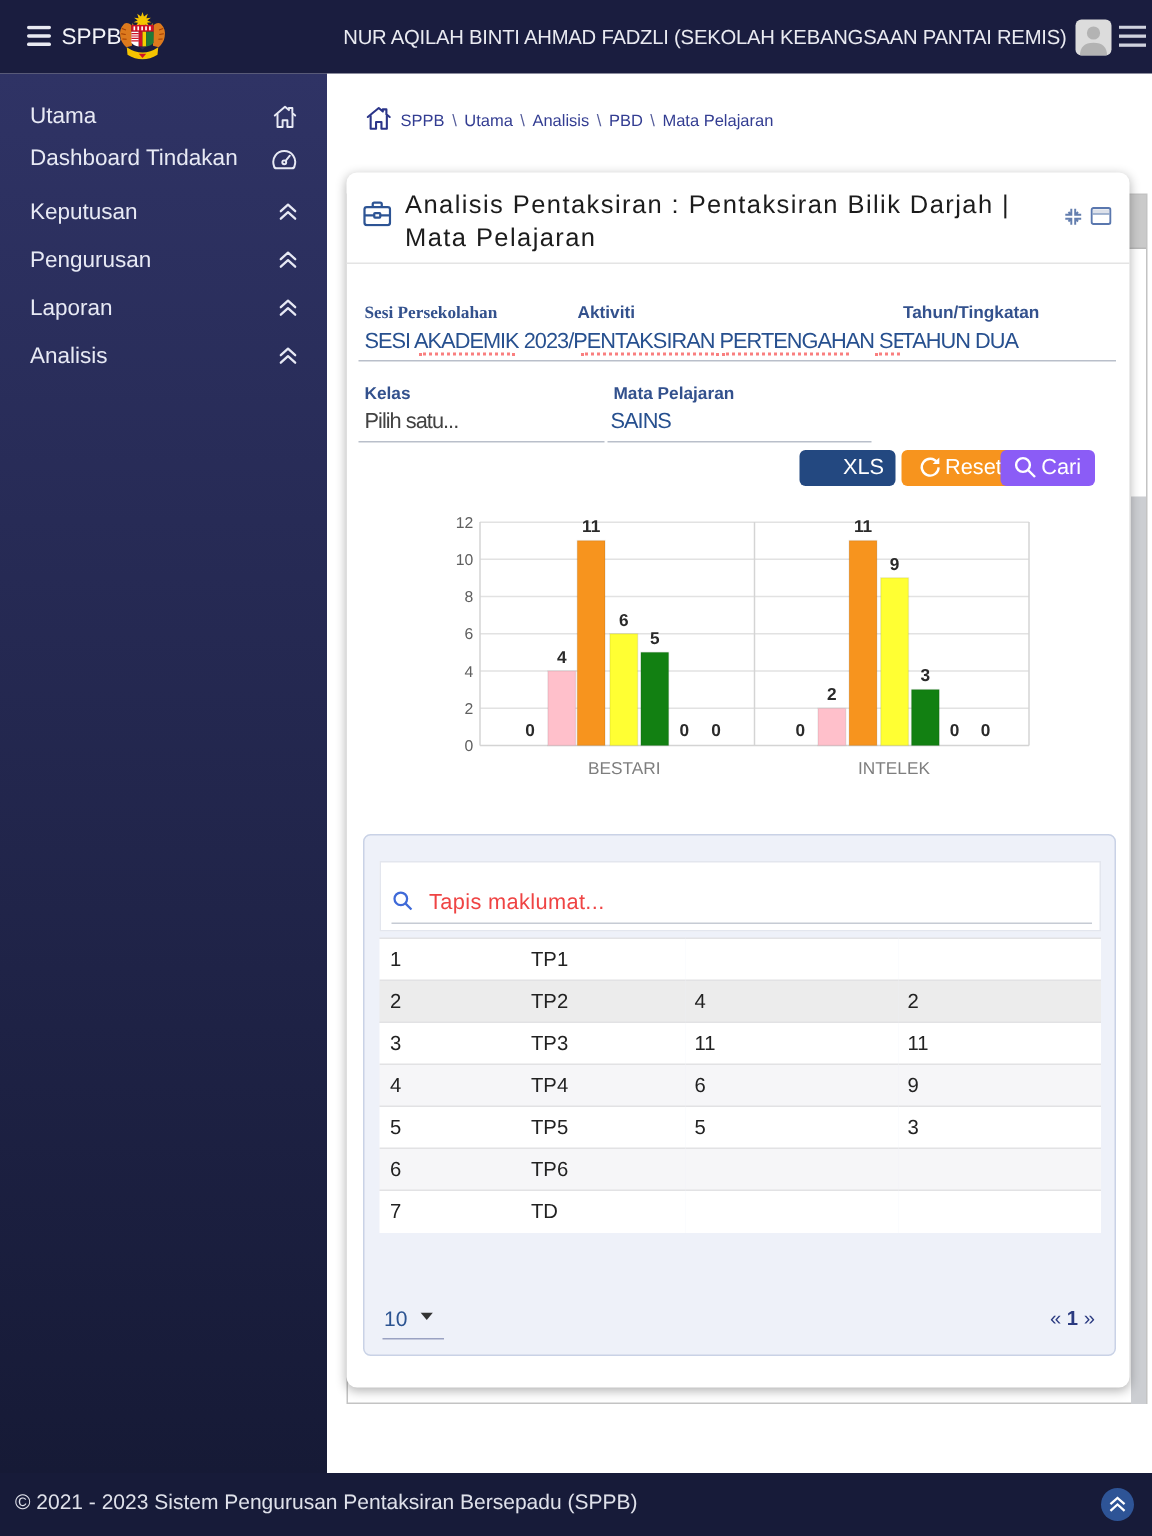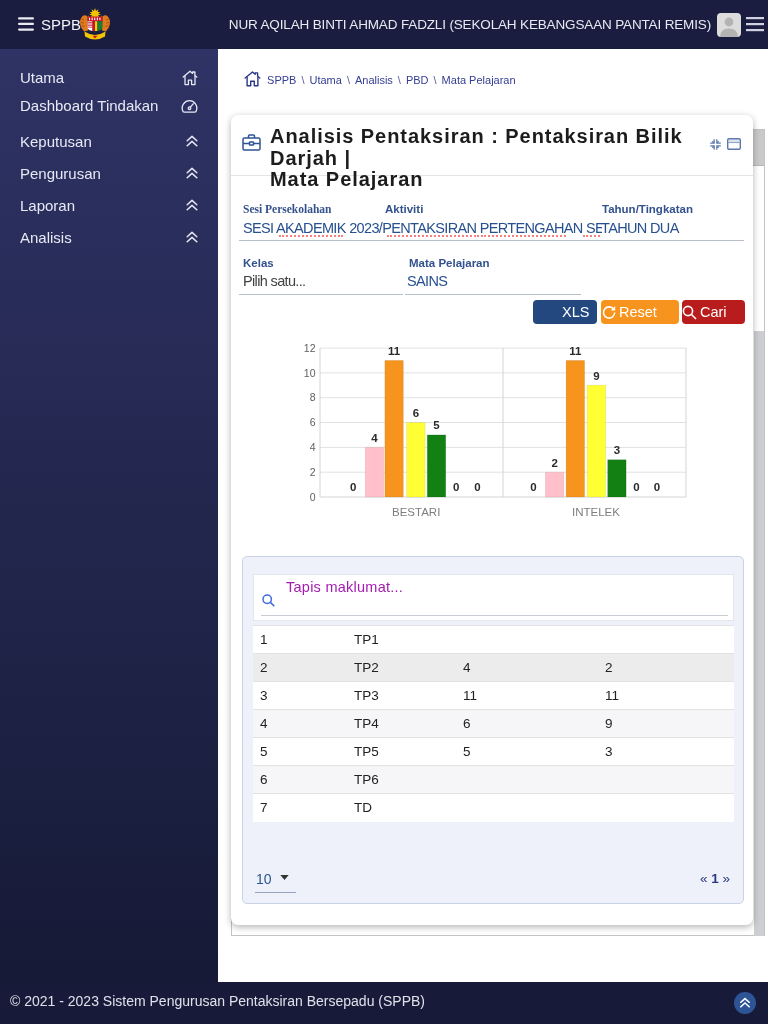--- a/index.html
+++ b/index.html
@@ -16,35 +16,35 @@
 #content { position:absolute; left:218px; top:49px; width:550px; height:933px; background:#fff; }
 
 #crumb { position:absolute; left:244px; top:71px; height:20px; color:#333d92; font-size:11px; z-index:5; }
 #crumb .sep { color:#555d9b; padding:0 5px; }
 
 #behind { position:absolute; left:231px; top:129px; width:534px; height:807px; background:#ffffff; border:1px solid #c3c3c3; z-index:1; }
 #behind .bhead { position:absolute; left:0; top:0; width:100%; height:36px; background:#cacaca; border-bottom:1px solid #b8b8b8; }
 
 #card { position:absolute; left:231px; top:115px; width:522px; height:810px; background:#fff; border-radius:7px; box-shadow:0 2px 7px rgba(0,0,0,0.3); z-index:10; }
 #cardhead { position:absolute; left:0; top:0; width:100%; height:61px; border-bottom:1px solid #e4e4e4; }
-#cardtitle { position:absolute; left:39px; top:11px; width:470px; font-size:20px; font-weight:bold; color:#1c1c1c; line-height:21.5px; letter-spacing:0.95px; }
+#cardtitle { position:absolute; left:39px; top:11px; width:470px; font-size:17px; font-weight:normal; color:#1c1c1c; line-height:21.5px; letter-spacing:0.95px; }
 .hicon { position:absolute; }
 
 .flabel { position:absolute; font-size:11.5px; font-weight:bold; color:#33518d; }
 .fvalue { position:absolute; font-size:14.5px; letter-spacing:-0.65px; color:#27508f; white-space:nowrap; }
 .fline { position:absolute; height:1px; background:#b9bfca; }
 .redspell { }
 .dotline { position:absolute; height:0; border-top:2px dotted #f97f7f; }
 
-.btn { position:absolute; height:24px; border-radius:4px; color:#fff; font-size:14.5px; text-align:left; line-height:24px; }
+.btn { position:absolute; height:24px; border-radius:4px; color:#fff; font-size:14.5px; text-align:center; line-height:24px; }
 
 #tpanel { position:absolute; left:242px; top:556px; width:502px; height:348px; background:#eef1f9; border:1px solid #c9d2e6; border-radius:5px; z-index:11; }
 #searchbox { position:absolute; left:10px; top:17px; width:481px; height:47px; background:#fff; border:1px solid #e3e6ee; }
 #searchline { position:absolute; left:7px; top:40px; width:467px; height:1px; background:#c6cbd4; }
-#searchtxt { position:absolute; left:32px; top:4px; font-size:14.5px; letter-spacing:0.25px; color:#a21caf; }
+#searchtxt { position:absolute; left:32px; top:19px; font-size:14.5px; letter-spacing:0.25px; color:#ef4444; }
 table { border-collapse:collapse; position:absolute; left:10px; top:68px; width:481px; font-size:13.5px; color:#222; }
 th { background:#eef1f9; color:#191965; font-weight:bold; font-size:12.5px; text-align:left; height:28px; padding:0; }
 td { height:28px; padding:0; border-top:1px solid #e2e2e4; background:#fff; }
 tr:nth-child(even) td { background:#f6f6f8; }
 tr.gray td { background:#ececec !important; }
 .c1 { width:95px; padding-left:7px; }
 .c2 { width:109px; padding-left:6px; }
 .c3 { width:142px; padding-left:6px; }
 .c4 { width:135px; padding-left:6px; }
 #pgsize { position:absolute; left:13px; top:314px; font-size:14px; color:#2b5391; }
@@ -206,21 +206,21 @@
   <div class="fvalue" style="left:176px;top:158px;">SAINS</div>
   <div class="fline" style="left:8px;top:179px;width:164px;"></div>
   <div class="fline" style="left:174px;top:179px;width:176px;"></div>
 
   <div class="btn" style="left:302px;top:185px;width:64px;background:#234880;text-align:left;padding-left:29px;">XLS</div>
   <div class="btn" style="left:370px;top:185px;width:78px;background:#f7941e;">
     <svg width="15" height="15" viewBox="0 0 15 15" style="vertical-align:-3px;margin-right:3px;">
       <path d="M12.8 4.4 A 5.6 5.6 0 1 0 13.7 7.6" fill="none" stroke="#fff" stroke-width="1.6"></path>
       <path d="M14.2 1 L14.2 5.4 L9.8 5.4 Z" fill="#fff"></path>
     </svg>Reset</div>
-  <div class="btn" style="left:451px;top:185px;width:63px;background:#b91c1c;">
+  <div class="btn" style="left:436px;top:185px;width:63px;background:#8b5cf6;">
     <svg width="15" height="15" viewBox="0 0 15 15" fill="none" stroke="#fff" stroke-width="1.6" style="vertical-align:-3px;margin-right:3px;">
       <circle cx="6" cy="6" r="4.6"></circle>
         <path d="M9.5 9.5 L14 14"></path>
     </svg>Cari</div>
 </div>
 
 <svg id="chart" width="410" height="185" viewBox="0 0 410 185" style="position:absolute;left:290px;top:338px;z-index:12;">
   <g stroke="#e2e2e2" stroke-width="1">
     <line x1="30" y1="10.1" x2="396" y2="10.1"></line>
     <line x1="30" y1="34.9" x2="396" y2="34.9"></line>

